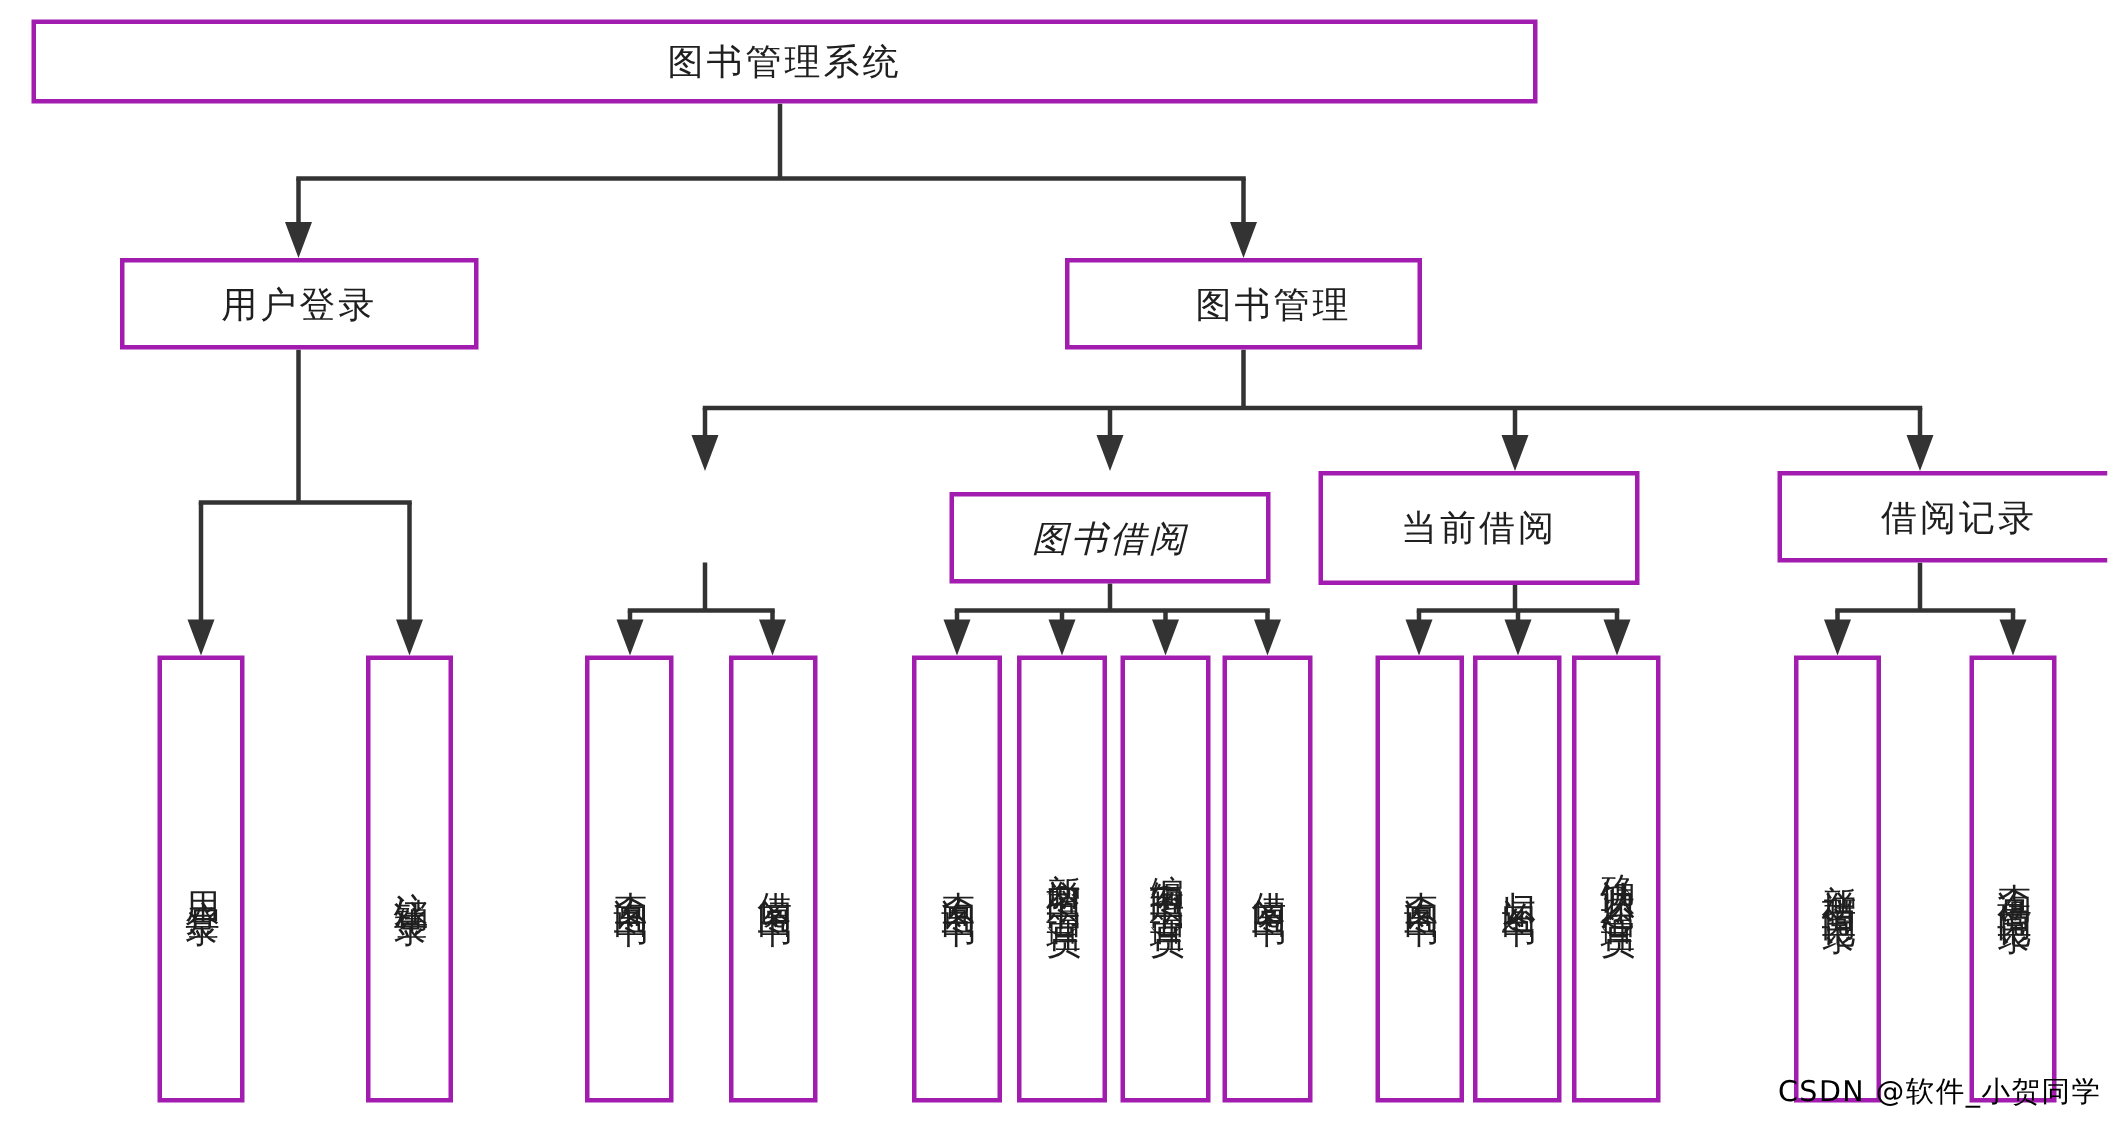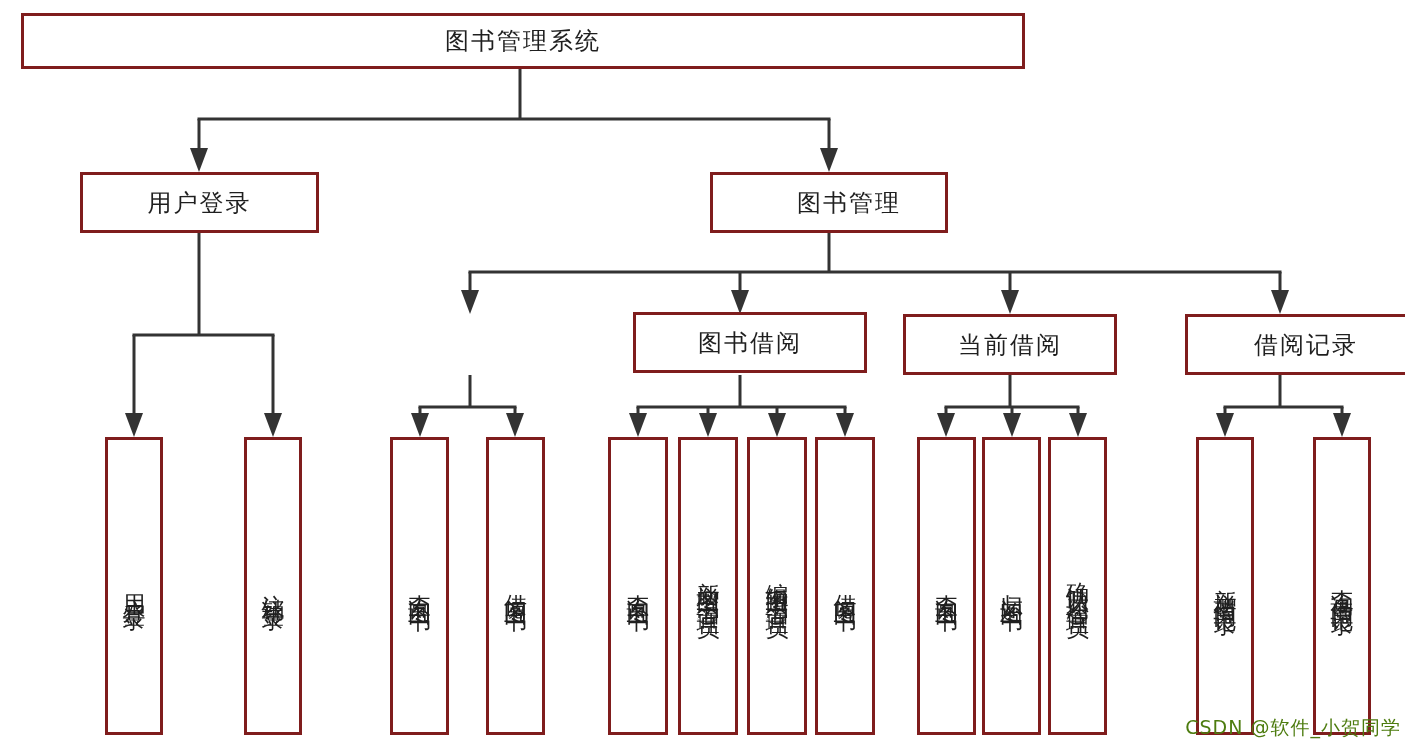--- a/index.html
+++ b/index.html
@@ -7,40 +7,40 @@
     position:relative;
     width:1405px;height:747px;
     background:#ffffff;
     font-family:"DejaVu Sans","Liberation Sans",sans-serif;
     overflow:hidden;
   }
   #connectors{position:absolute;left:0;top:0;z-index:1;}
   .node{
     position:absolute;
     box-sizing:border-box;
-    border:3px solid #7f1d1d;
+    border:3px solid #a21caf;
     background:#ffffff;
     display:flex;align-items:center;justify-content:center;
     color:#1f1f1f;
     z-index:2;
   }
   .hnode{font-size:24px;letter-spacing:2px;white-space:nowrap;}
   .leaf .label{
     writing-mode:vertical-rl;
     text-orientation:mixed;
     font-size:23px;
     letter-spacing:5px;
     line-height:1;
     white-space:nowrap;
   }
   .watermark{
     position:absolute;
     right:4px;top:715px;
     font-size:19px;
-    color:#4d7c0f;
+    color:#000000;
     letter-spacing:1px;
     white-space:nowrap;
     z-index:3;
   }
 </style>
 </head>
 <body>
 
 <div id="canvas">
 
@@ -117,24 +117,24 @@
     <span>图书管理系统</span>
   </div>
 
   <div class="node hnode" style="left:80px;top:172px;width:239px;height:61px;">
     <span>用户登录</span>
   </div>
   <div class="node hnode" style="left:710px;top:172px;width:238px;height:61px;padding-left:40px;">
     <span>图书管理</span>
   </div>
 
-  <div class="node hnode" style="left:633px;top:312px;width:234px;height:61px;">
+  <div class="node hnode" style="left:633px;top:328px;width:214px;height:61px;font-style:italic;">
     <span>图书借阅</span>
   </div>
-  <div class="node hnode" style="left:903px;top:314px;width:214px;height:61px;">
+  <div class="node hnode" style="left:879px;top:314px;width:214px;height:76px;">
     <span>当前借阅</span>
   </div>
   <div class="node hnode" style="left:1185px;top:314px;width:242px;height:61px;">
     <span>借阅记录</span>
   </div>
 
   <div class="node leaf" style="left:105px;top:437px;width:58px;height:298px;">
     <span class="label">用户登录</span>
   </div>
   <div class="node leaf" style="left:244px;top:437px;width:58px;height:298px;">

